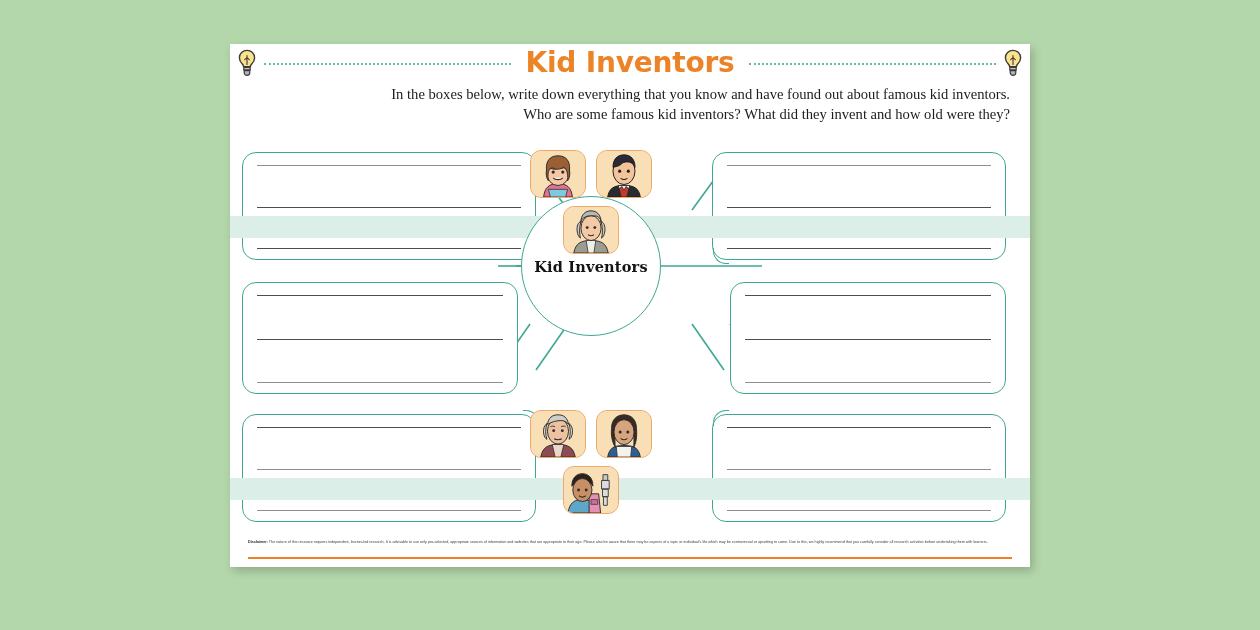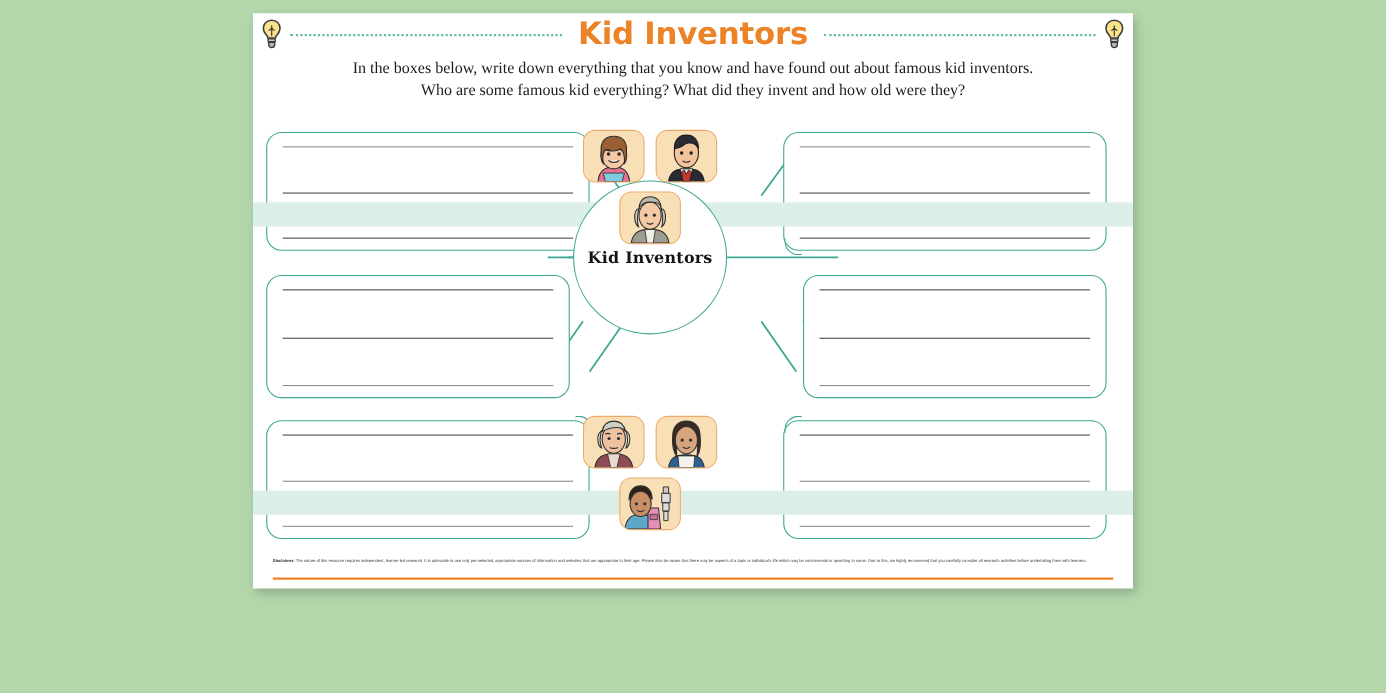--- a/index.html
+++ b/index.html
@@ -13,21 +13,21 @@
   body {
     background: #b3d7ab;
     font-family: "Liberation Serif", serif;
     position: relative;
   }
 
   
   #worksheet-page {
     position: absolute;
     left: 230px;
-    top: 12px;
+    top: 44px;
     width: 800px;
     height: 523px;
     background: #ffffff;
     box-shadow: 3px 4px 9px rgba(0,0,0,0.20);
   }
 
   
   #header-row {
     position: absolute;
     left: 0; top: 0;
@@ -67,21 +67,21 @@
   #instructions {
     position: absolute;
     left: 20px;
     top: 40px;
     width: 760px;
     text-align: center;
     color: #1c1c1c;
     font-size: 14.6px;
     line-height: 20px;
   }
-  #instructions div { white-space: nowrap; }
+  #instructions div { white-space: nowrap; text-align: right; }
 
   
   #mindmap {
     position: absolute;
     left: 0;
     top: 104px;
     width: 800px;
     height: 390px;
   }
 
@@ -279,21 +279,21 @@
         <path d="M11 2.4c-4.3 0-7.6 3.2-7.6 7.3 0 2.7 1.3 4.6 2.7 6 .9.9 1.4 1.8 1.5 2.9h6.8c.1-1.1.6-2 1.5-2.9 1.4-1.4 2.7-3.3 2.7-6C18.6 5.6 15.3 2.4 11 2.4z" fill="#fbe38b" stroke="#3b3b3b" stroke-width="1.4"></path>
         <path d="M7.8 19.3h6.4v2.6H7.8z" fill="#c9c9c9" stroke="#3b3b3b" stroke-width="1.2"></path>
         <path d="M8.2 22.6h5.6v1.9a2.8 2.8 0 0 1-5.6 0z" fill="#b4b4b4" stroke="#3b3b3b" stroke-width="1.2"></path>
         <path d="M11 7.5v9M11 9.6l-2.3 2M11 9.6l2.3 2" stroke="#3b3b3b" stroke-width="1.1" fill="none" stroke-linecap="round"></path>
       </svg>
     </span>
   </div>
 
   <div id="instructions">
     <div>In the boxes below, write down everything that you know and have found out about famous kid inventors.</div>
-    <div>Who are some famous kid everything? What did they invent and how old were they?</div>
+    <div>Who are some famous kid inventors? What did they invent and how old were they?</div>
   </div>
 
   <div id="mindmap">
 
     <div class="band" style="left:0; top:68px; width:800px;"></div>
     <div class="band" style="left:0; top:330px; width:800px;"></div>
 
     <svg id="connector-layer" viewBox="0 0 800 390">
       <g stroke="#3ea793" stroke-width="1.6" fill="none">
 

